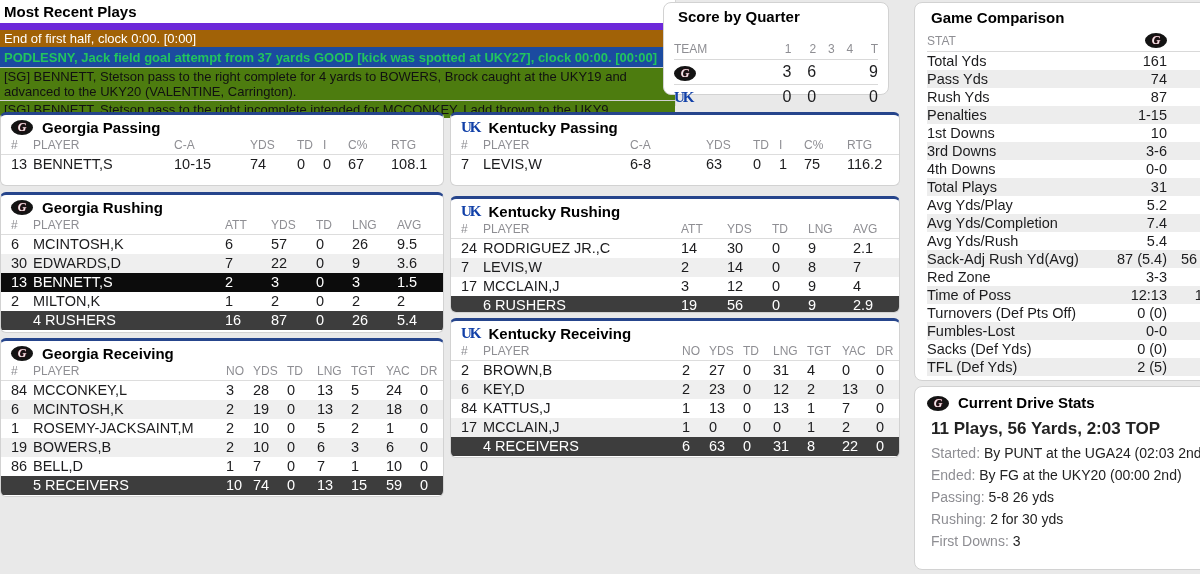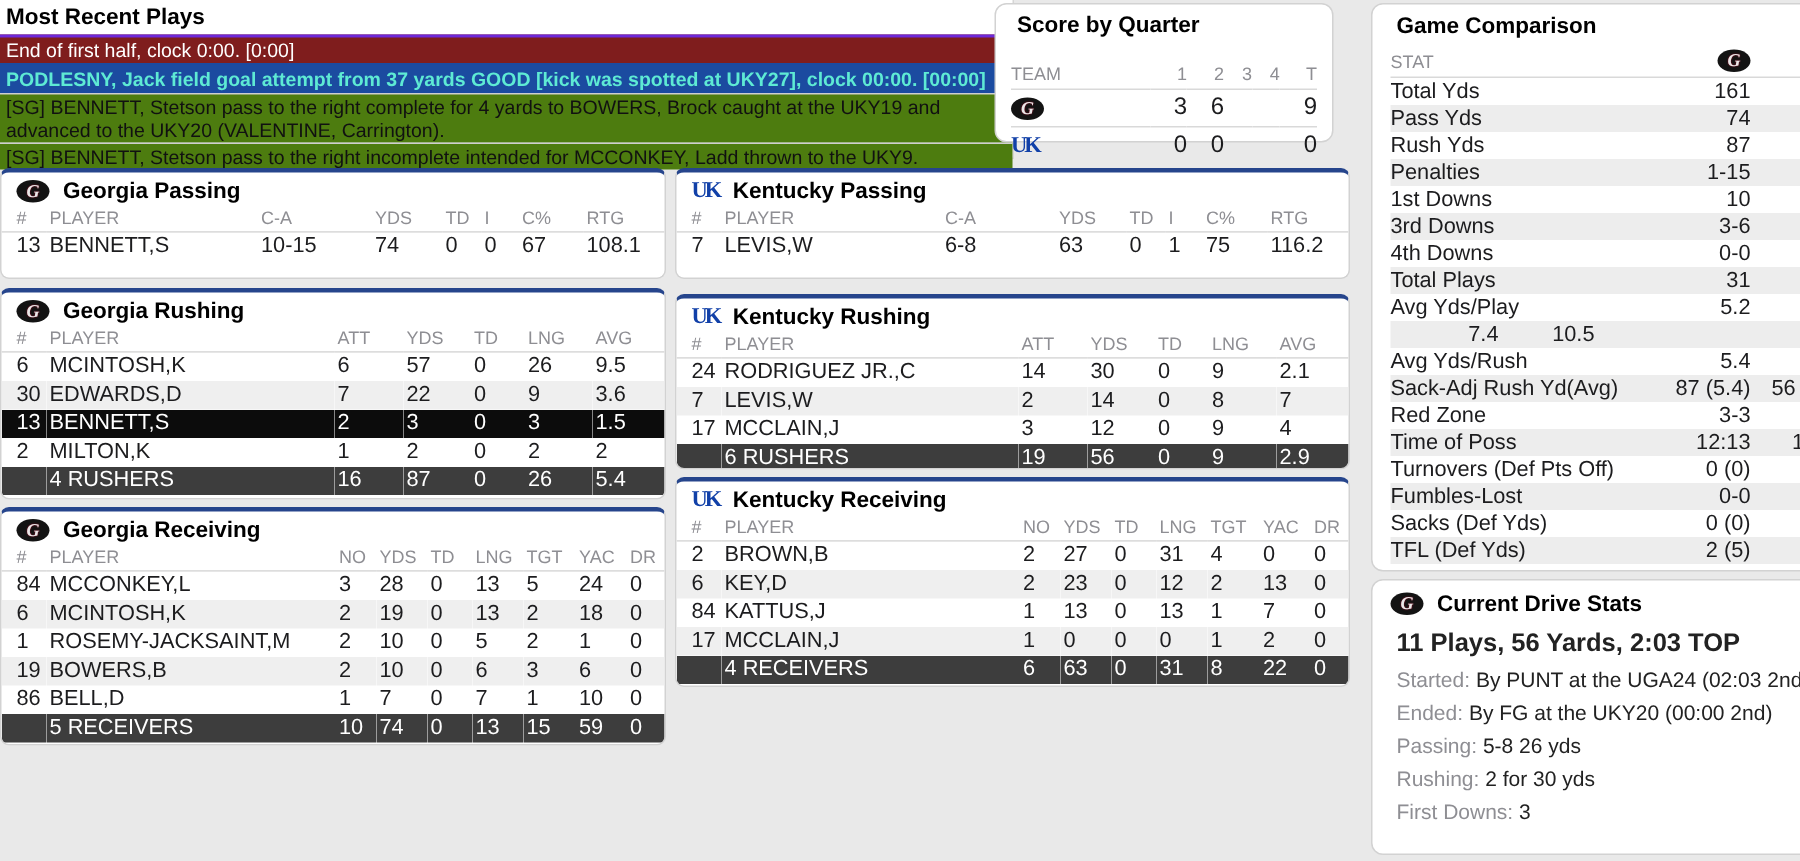--- a/index.html
+++ b/index.html
@@ -8,22 +8,22 @@
     font-family:"Liberation Sans","DejaVu Sans",sans-serif;color:#1c1c1e;
     -webkit-font-smoothing:antialiased;
   }
   h2{font-size:15px;font-weight:700;margin:0;padding:3px 4px;color:#000;}
   h3{font-size:15px;font-weight:700;margin:0;color:#000;}
 
   
   .recent{position:absolute;left:0;top:0;width:676px;height:106px;background:#fff;
     border-right:1px solid #d6d6d6;border-bottom:1px solid #d6d6d6;box-sizing:border-box;}
   .plays .play{font-size:13px;line-height:15px;padding:1px 4px;color:#111;border-top:1px solid #cfcfcf;}
-  .play.end{background:#7f1d1d;color:#fff;border-top:2px solid #6d28d9;}
-  .play.score{background:#1b4ba0;color:#5eead4;font-weight:700;padding:2px 4px;border-top:1px solid #1b4ba0;}
+  .play.end{background:#a16207;color:#fff;border-top:7px solid #6d28d9;}
+  .play.score{background:#1b4ba0;color:#22c55e;font-weight:700;padding:2px 4px;border-top:1px solid #1b4ba0;}
   .play.normal{background:#4d7c0f;}
 
   
   .card{position:absolute;background:#fff;border:1px solid #d2d2d2;border-radius:8px;box-sizing:border-box;}
 
   
   .score-panel{left:663px;top:2px;width:226px;height:93px;padding:2px 10px;}
   .sq-table{width:100%;border-collapse:collapse;margin-top:12px;}
   .sq-table th{color:#8e8e93;font-weight:400;font-size:12px;text-align:right;
     border-bottom:1px solid #d9d9d9;padding:2px 0 3px;}
@@ -167,20 +167,21 @@
           <span class="stat">Total Plays</span>
           <span class="v1">31</span>
           <span class="v2">27</span>
         </div>
         <div class="cmp-row">
           <span class="stat">Avg Yds/Play</span>
           <span class="v1">5.2</span>
           <span class="v2">4.4</span>
         </div>
         <div class="cmp-row">
+          <span class="stat">Avg Yds/Completion</span>
           <span class="v1">7.4</span>
           <span class="v2">10.5</span>
         </div>
         <div class="cmp-row">
           <span class="stat">Avg Yds/Rush</span>
           <span class="v1">5.4</span>
           <span class="v2">2.9</span>
         </div>
         <div class="cmp-row">
           <span class="stat">Sack-Adj Rush Yd(Avg)</span>

